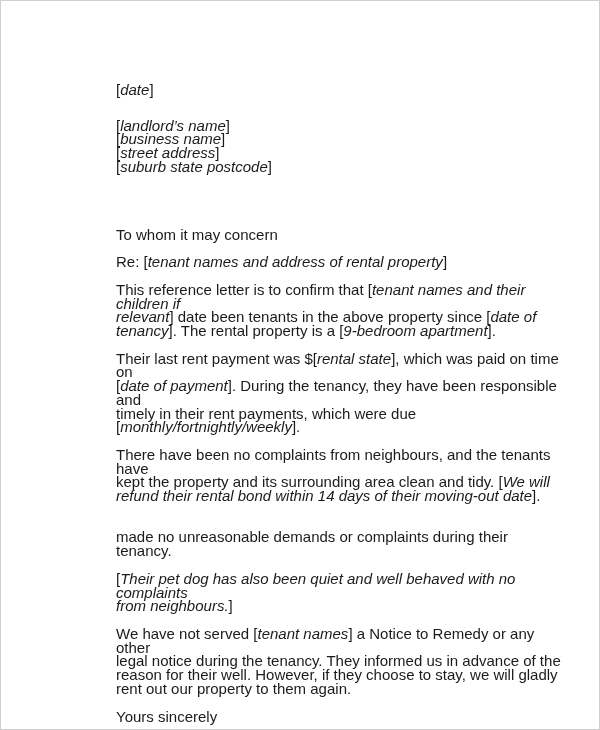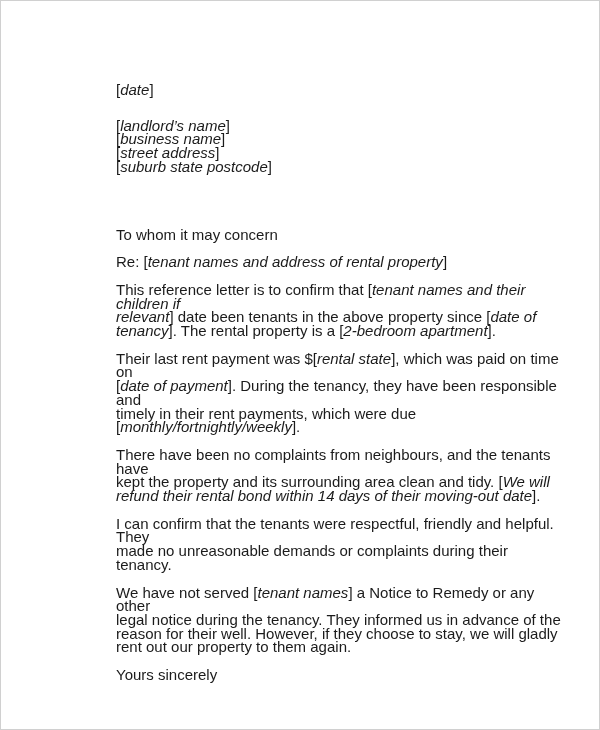--- a/index.html
+++ b/index.html
@@ -41,20 +41,21 @@
 </style>
 </head>
 <body>
 
 <div class="page">
   <div class="letter" id="letter-body">
       <p class="block gap-md"><span>[</span><em>date</em><span>]</span></p>
       <p class="block gap-xl"><span>[</span><em>landlord’s name</em><span>]</span><br><span>[</span><em>business name</em><span>]</span><br><span>[</span><em>street address</em><span>]</span><br><span>[</span><em>suburb state postcode</em><span>]</span></p>
       <p class="block gap-sm"><span>To whom it may concern</span></p>
       <p class="block gap-sm"><span>Re: [</span><em>tenant names and address of rental property</em><span>]</span></p>
-      <p class="block gap-sm"><span>This reference letter is to confirm that [</span><em>tenant names and their children if</em><br><em>relevant</em><span>] date been tenants in the above property since [</span><em>date of</em><br><em>tenancy</em><span>]. The rental property is a [</span><em>2-bedroom apartment</em><span>].</span></p>
+      <p class="block gap-sm"><span>This reference letter is to confirm that [</span><em>tenant names and their children if</em><br><em>relevant</em><span>] date been tenants in the above property since [</span><em>date of</em><br><em>tenancy</em><span>]. The rental property is a [</span><em>9-bedroom apartment</em><span>].</span></p>
       <p class="block gap-sm"><span>Their last rent payment was $[</span><em>rental state</em><span>], which was paid on time on</span><br><span>[</span><em>date of payment</em><span>]. During the tenancy, they have been responsible and</span><br><span>timely in their rent payments, which were due</span><br><span>[</span><em>monthly/fortnightly/weekly</em><span>].</span></p>
       <p class="block gap-sm"><span>There have been no complaints from neighbours, and the tenants have</span><br><span>kept the property and its surrounding area clean and tidy. [</span><em>We will</em><br><em>refund their rental bond within 14 days of their moving-out date</em><span>].</span></p>
-      <p class="block gap-sm"><span>I can confirm that the tenants were respectful, friendly and helpful. They</span><br><span>made no unreasonable demands or complaints during their tenancy.</span></p>
+      <p class="block gap-sm"><br><span>made no unreasonable demands or complaints during their tenancy.</span></p>
+      <p class="block gap-sm"><span>[</span><em>Their pet dog has also been quiet and well behaved with no complaints</em><br><em>from neighbours.</em><span>]</span></p>
       <p class="block gap-sm"><span>We have not served [</span><em>tenant names</em><span>] a Notice to Remedy or any other</span><br><span>legal notice during the tenancy. They informed us in advance of the</span><br><span>reason for their well. However, if they choose to stay, we will gladly</span><br><span>rent out our property to them again.</span></p>
       <p class="block gap-none"><span>Yours sincerely</span></p>
     </div>
 </div>
 
 </body></html>

